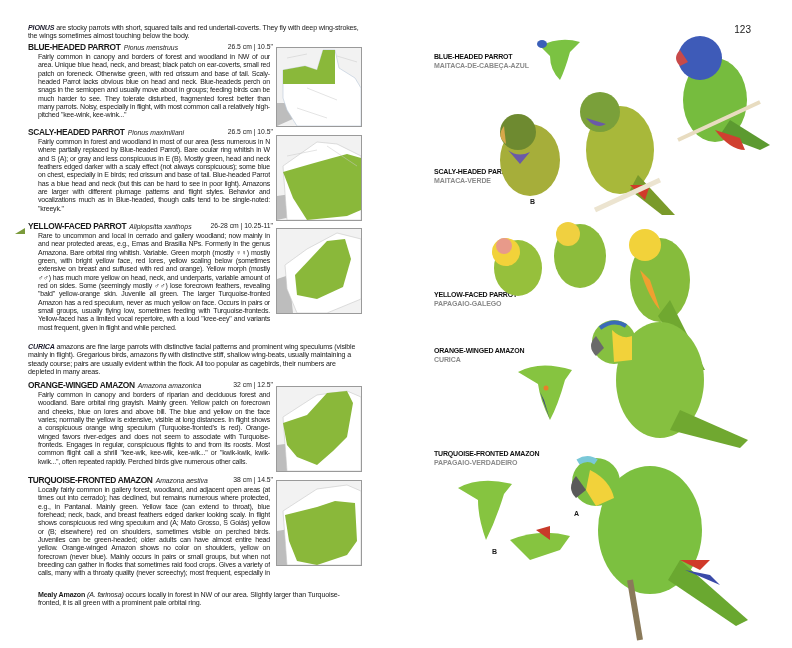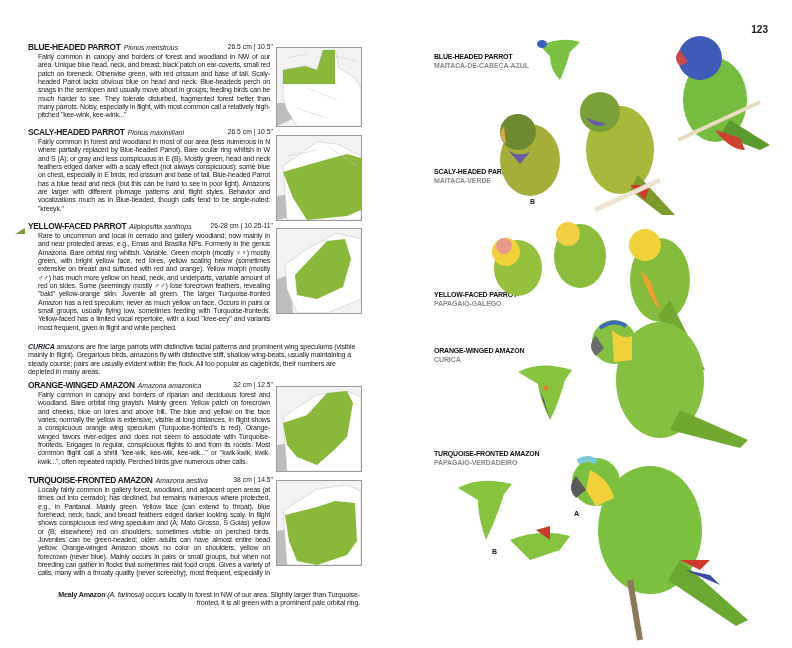--- a/index.html
+++ b/index.html
@@ -10,34 +10,38 @@
   .txt{position:absolute;left:28px;width:330px;font-size:7.1px;line-height:8.3px;font-stretch:condensed;letter-spacing:-0.15px;}
   .full{width:333px;}
   .genus{font-weight:bold;font-style:italic;color:#1a1a2a;}
   .sp-head{position:absolute;left:28px;width:245px;font-size:8.4px;line-height:10px;}
   .sp-name{font-weight:bold;letter-spacing:-0.3px;}
   .sp-sci{font-style:italic;font-size:6.8px;margin-left:3px;}
   .sp-size{position:absolute;right:0;top:0;font-size:6.8px;}
   .body{position:absolute;left:38px;width:232px;font-size:7.0px;line-height:8.35px;letter-spacing:-0.2px;text-align:justify;}
   .map{position:absolute;left:276px;width:84px;border:1px solid #9a9a9a;background:#f2f2f2;overflow:hidden;}
   .map svg{display:block;width:100%;height:100%;}
-  .pgnum{position:absolute;right:24px;top:24px;font-weight:bold;font-size:10px;}
+  .pgnum{position:absolute;right:41px;top:24px;font-weight:normal;font-size:10px;}
   .lbl{position:absolute;left:34px;font-size:7px;line-height:9px;}
   .lbl .en{font-weight:bold;color:#111;letter-spacing:-0.2px;}
   .lbl .pt{color:#8a8a8a;font-weight:bold;letter-spacing:-0.1px;}
   .letter{position:absolute;font-weight:bold;font-size:7px;}
   .art{position:absolute;}
   .trend-icon{position:absolute;left:15px;top:228px;width:10px;height:6px;}
   em{font-style:italic;}
 </style>
 </head>
 <body>
 
 <div class="page left">
 
+  <div class="txt full" style="top:24px;">
+    <span class="genus">PIONUS</span>
+    <span>are stocky parrots with short, squared tails and red undertail-coverts. They fly with deep wing-strokes, the wings sometimes almost touching below the body.</span>
+  </div>
 
   <div class="sp-head" style="top:42px;">
     <span class="sp-name">BLUE-HEADED PARROT</span><span class="sp-sci">Pionus menstruus</span>
     <span class="sp-size">26.5 cm | 10.5"</span>
   </div>
   <div class="body" style="top:53px;height:72px;overflow:hidden;">Fairly common in canopy and borders of forest and woodland in NW of our area. Unique blue head, neck, and breast; black patch on ear-coverts, small red patch on foreneck. Otherwise green, with red crissum and base of tail. Scaly-headed Parrot lacks obvious blue on head and neck. Blue-headeds perch on snags in the semiopen and usually move about in groups; feeding birds can be much harder to see. They tolerate disturbed, fragmented forest better than many parrots. Noisy, especially in flight, with most common call a relatively high-pitched "kee-wink, kee-wink..."</div>
   <div class="map" style="top:47px;height:78px;">
     <svg viewBox="0 0 84 78">
       <path d="M0 55 L14 55 L18 70 L0 78Z" fill="#bdbdbd"></path>
       <path d="M6 22 L28 18 L40 22 L46 2 L58 2 L62 20 L78 30 L84 40 L84 78 L20 78 L10 62 L6 50Z" fill="#fff" stroke="#b8c8d8" stroke-width="0.6"></path>
@@ -100,21 +104,21 @@
   </div>
   <div class="body" style="top:486px;height:92px;overflow:hidden;">Locally fairly common in gallery forest, woodland, and adjacent open areas (at times out into cerrado); has declined, but remains numerous where protected, e.g., in Pantanal. Mainly green. Yellow face (can extend to throat), blue forehead; neck, back, and breast feathers edged darker looking scaly. In flight shows conspicuous red wing speculum and (A; Mato Grosso, S Goiás) yellow or (B; elsewhere) red on shoulders, sometimes visible on perched birds. Juveniles can be green-headed; older adults can have almost entire head yellow. Orange-winged Amazon shows no color on shoulders, yellow on forecrown (never blue). Mainly occurs in pairs or small groups, but when not breeding can gather in flocks that sometimes raid food crops. Gives a variety of calls, many with a throaty quality (never screechy); most frequent, especially in flight, a repeated "krr-raow."</div>
   <div class="map" style="top:480px;height:84px;">
     <svg viewBox="0 0 84 84">
       <path d="M0 50 L12 48 L16 84 L0 84Z" fill="#bdbdbd"></path>
       <path d="M6 30 L40 8 L70 4 L84 10 L84 84 L10 84Z" fill="#fff" stroke="#c8c8c8" stroke-width="0.6"></path>
       <path d="M8 34 L40 26 L58 20 L78 22 L80 60 L70 74 L40 84 L20 80 L12 60Z" fill="#8ab83a"></path>
     </svg>
   </div>
 
-  <div class="txt full" style="top:591px;left:38px;width:322px;text-align:right;">
+  <div class="txt full" style="top:591px;left:38px;width:322px;">
     <b>Mealy Amazon</b>
     <em>(A. farinosa)</em>
     <span>occurs locally in forest in NW of our area. Slightly larger than Turquoise-fronted, it is all green with a prominent pale orbital ring.</span>
   </div>
 </div>
 
 <div class="page right">
   <div class="pgnum">123</div>
 
   <div class="lbl" style="top:52px;">

